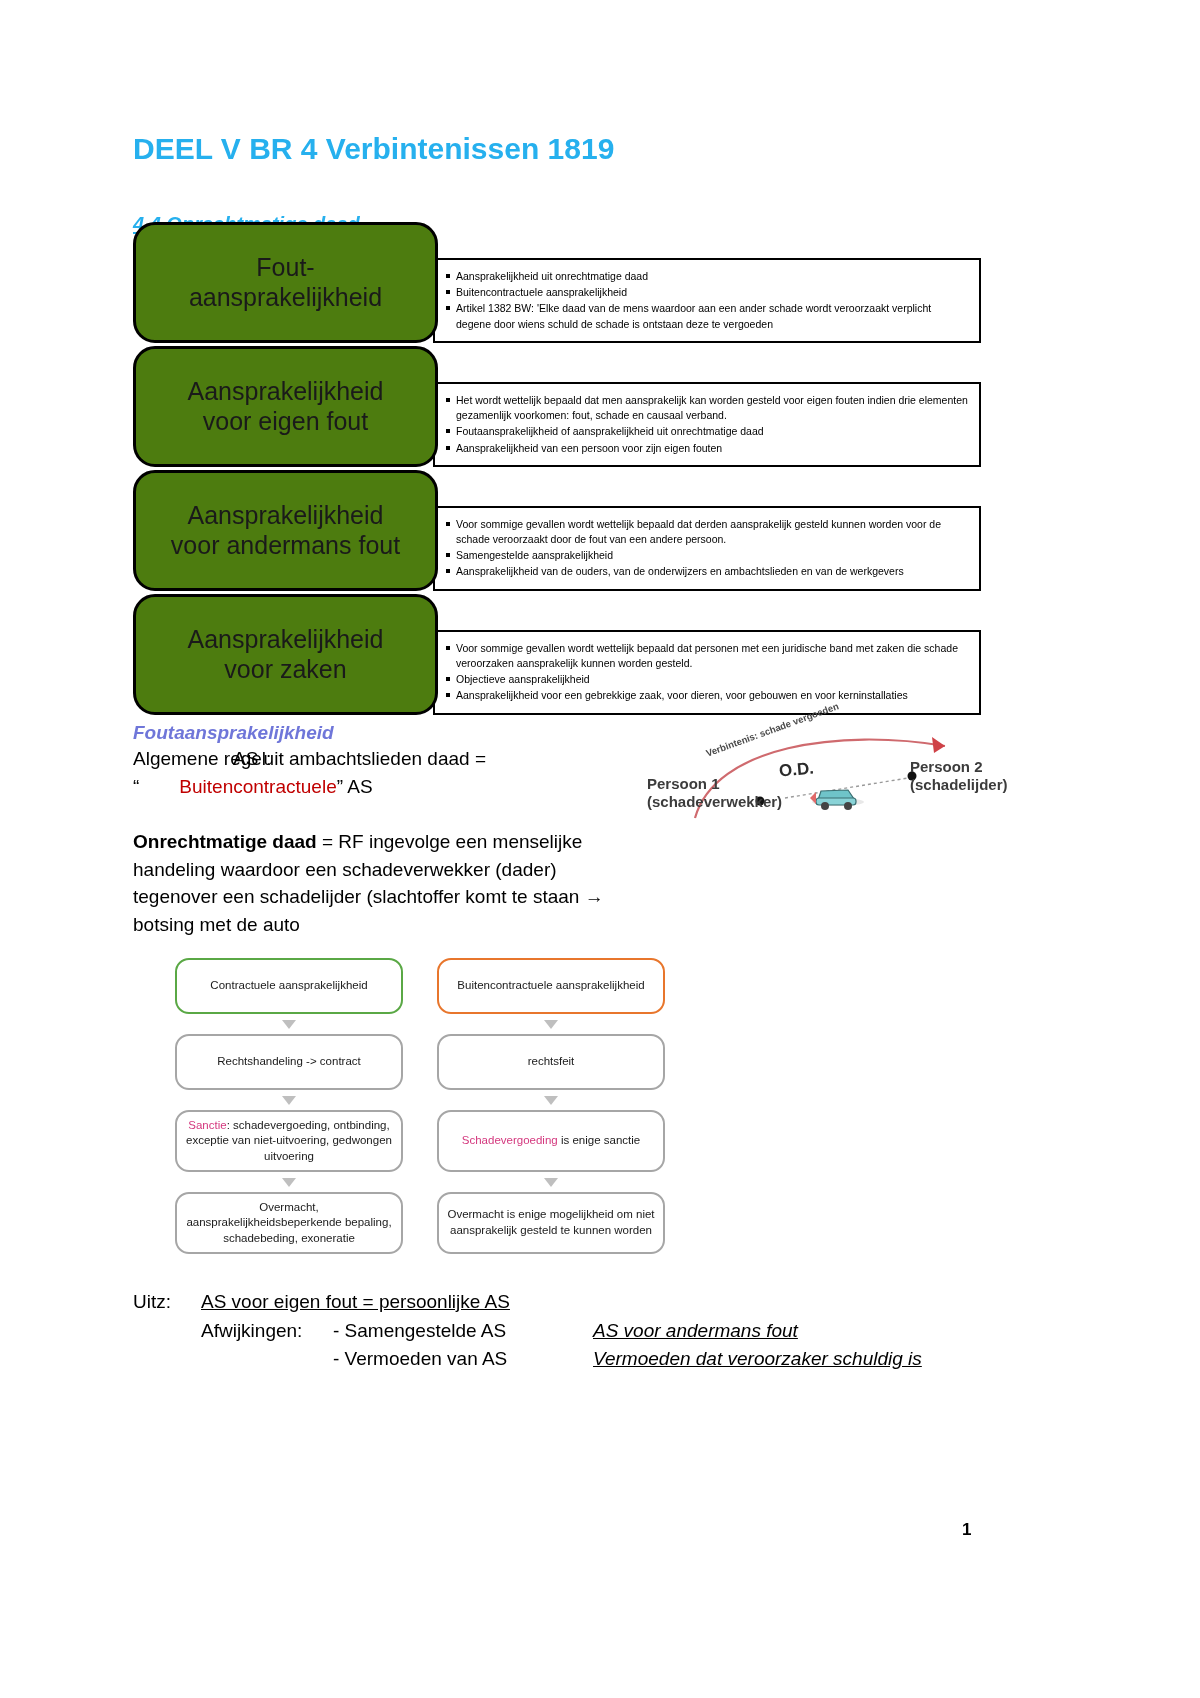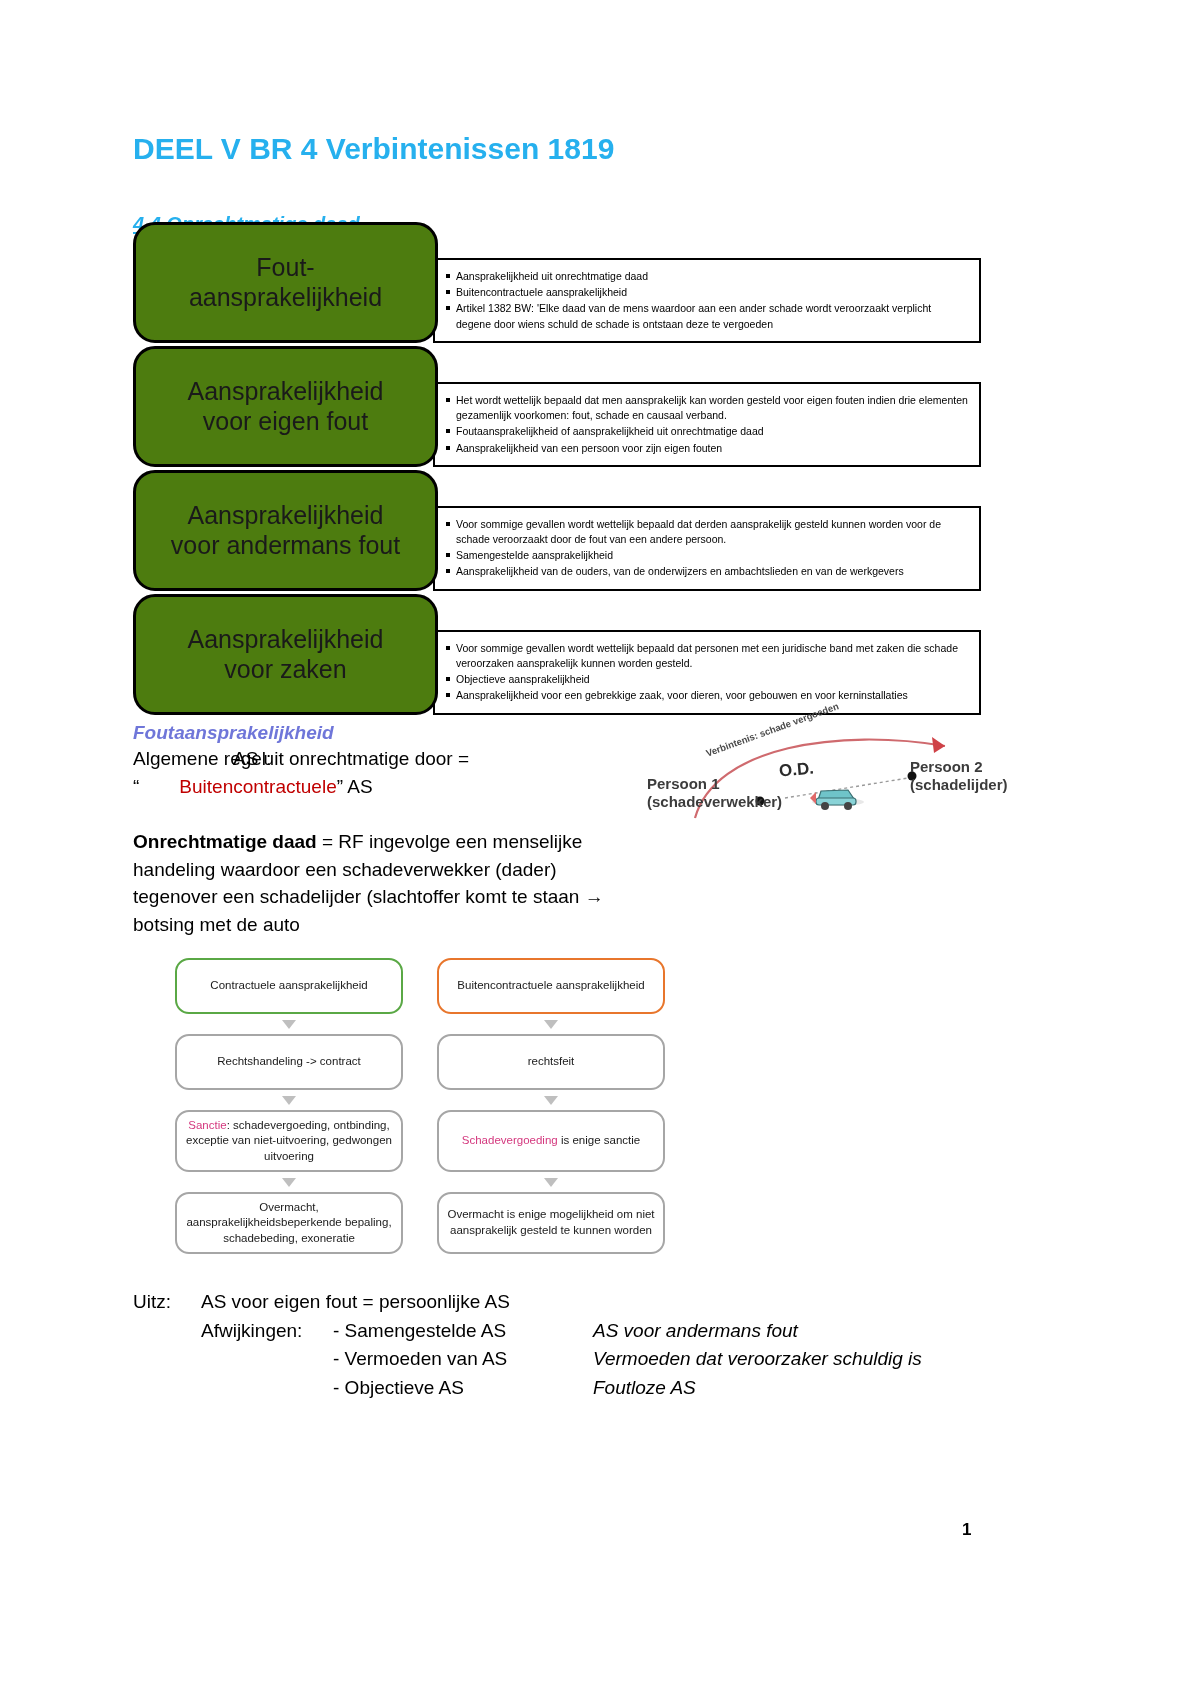--- a/index.html
+++ b/index.html
@@ -245,21 +245,21 @@
 
   
   .bottom {
     position: absolute;
     left: 133px;
     top: 1288px;
     width: 900px;
     font-size: 19px;
     line-height: 1.5;
   }
-  .bt-row { position: relative; white-space: nowrap; }
+  .bt-row { position: relative; white-space: nowrap; text-decoration: underline; }
   .bt-c1 { display: inline-block; width: 68px; }
   .bt-c2 { display: inline-block; width: 132px; }
   .bt-c3 { display: inline-block; width: 260px; }
   .bt-ital { font-style: italic; }
 
   .page-num {
     position: absolute;
     left: 962px;
     top: 1520px;
     font-size: 17px;
@@ -337,21 +337,21 @@
           <li>Objectieve aansprakelijkheid</li>
           <li>Aansprakelijkheid voor een gebrekkige zaak, voor dieren, voor gebouwen en voor kerninstallaties</li>
         </ul>
       </div>
     </div>
 
   </div>
 
   <div class="mid-head">Foutaansprakelijkheid</div>
   <div class="mid-line1">
-    <span class="tab">Algemene regel:</span><span>AS uit onrechtmatige door =</span>
+    <span class="tab">Algemene regel:</span><span>AS uit ambachtslieden daad =</span>
   </div>
   <div class="mid-line2">
     <span>“</span><span class="red">Buitencontractuele</span><span>” AS</span>
   </div>
   <div class="para">
     <b>Onrechtmatige daad</b><span> = RF ingevolge een menselijke handeling waardoor een schadeverwekker (dader) tegenover een schadelijder (slachtoffer komt te staan → botsing met de auto</span>
   </div>
 
   <div class="illus">
     <svg width="400" height="150" viewBox="0 0 400 150">
@@ -436,20 +436,17 @@
   <div class="bottom">
     <div class="bt-row">
       <span class="bt-c1">Uitz:</span><span>AS voor eigen fout = persoonlijke AS</span>
     </div>
     <div class="bt-row">
       <span class="bt-c1"></span><span class="bt-c2">Afwijkingen:</span><span class="bt-c3">- Samengestelde AS</span><span class="bt-ital">AS voor andermans fout</span>
     </div>
     <div class="bt-row">
       <span class="bt-c1"></span><span class="bt-c2"></span><span class="bt-c3">- Vermoeden van AS</span><span class="bt-ital">Vermoeden dat veroorzaker schuldig is</span>
     </div>
-    <div class="bt-row">
-      <span class="bt-c1"></span><span class="bt-c2"></span><span class="bt-c3">- Objectieve AS</span><span class="bt-ital">Foutloze AS</span>
-    </div>
   </div>
 
   <div class="page-num">1</div>
 
 </div>
 
 </body></html>

